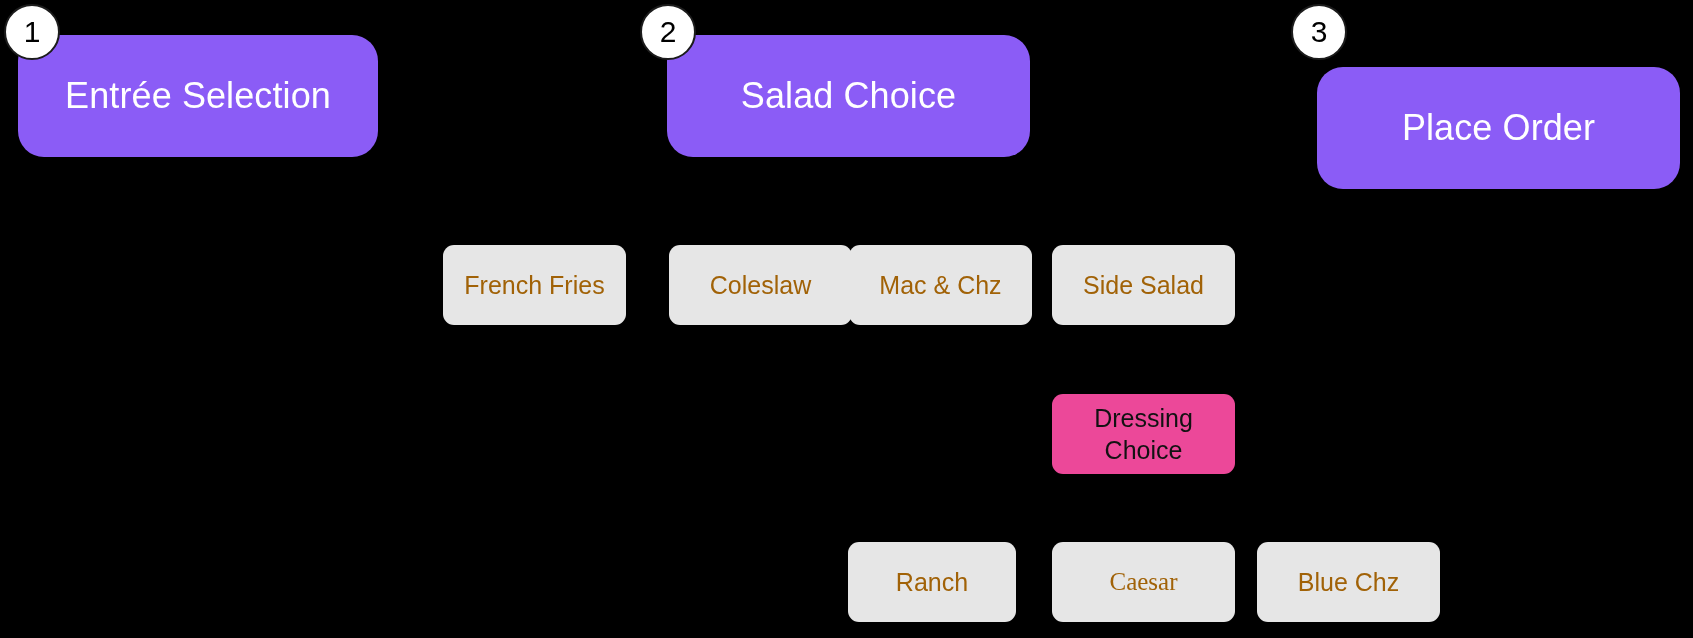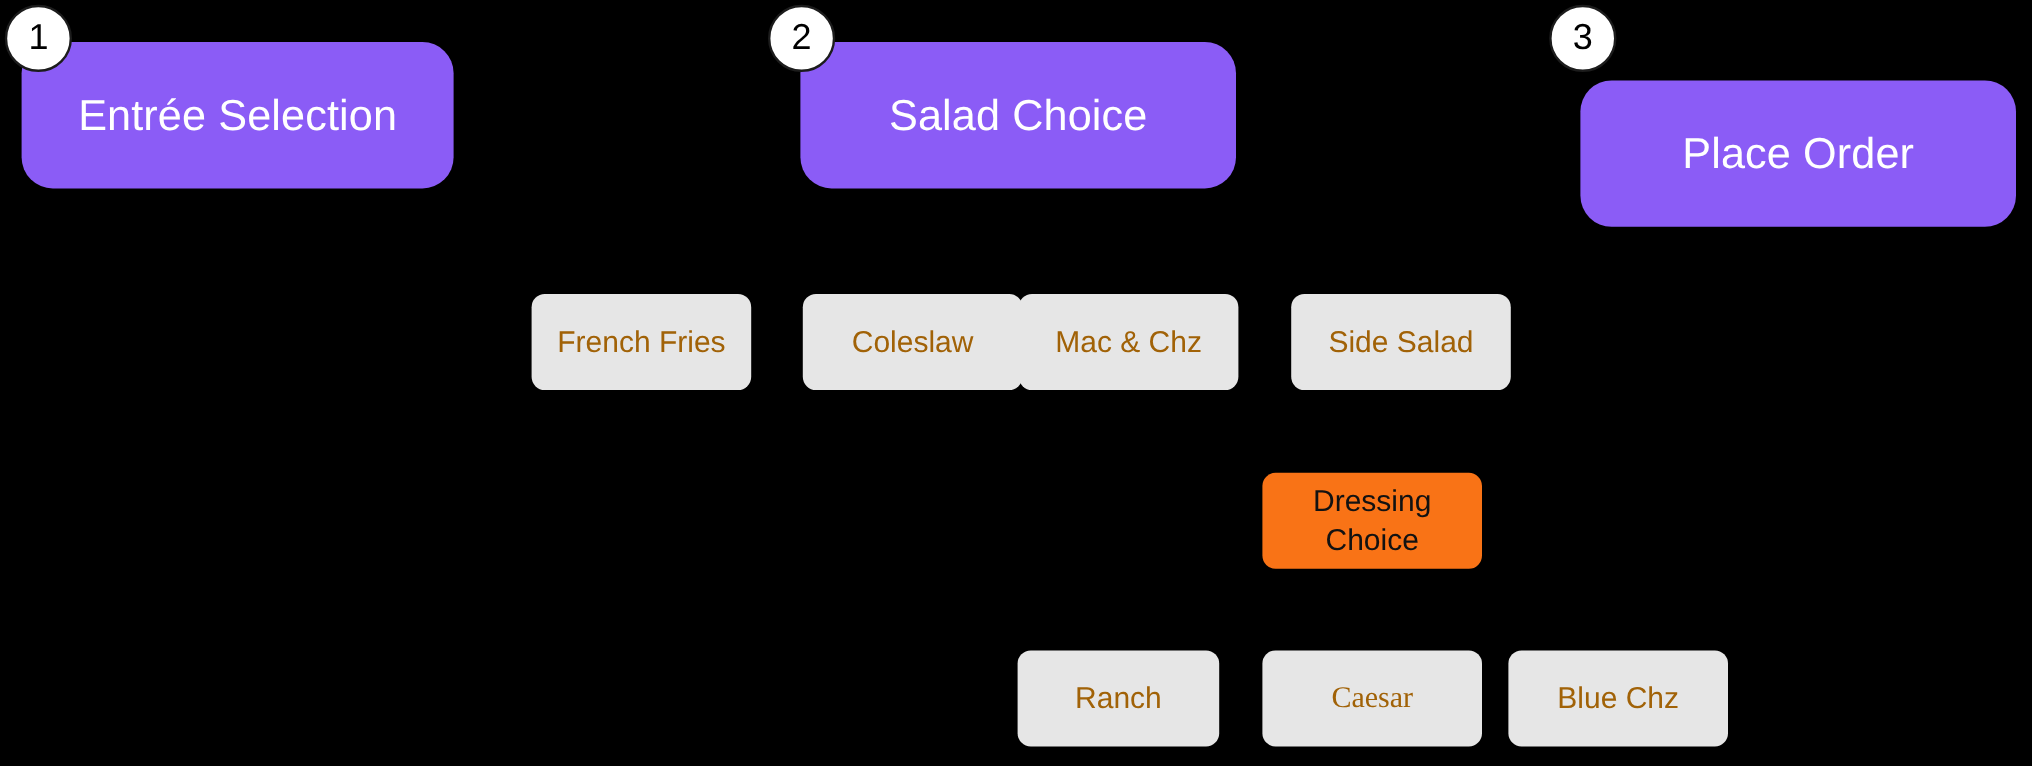--- a/index.html
+++ b/index.html
@@ -76,21 +76,21 @@
     font-size: 25px;
     font-weight: 400;
     line-height: 1.28;
     text-align: center;
     white-space: nowrap;
   }
 
   
   .highlight-node {
     position: absolute;
-    background: #f97316;
+    background: #ec4899;
     border-radius: 11px;
     display: flex;
     align-items: center;
     justify-content: center;
     box-sizing: border-box;
     padding: 0 10px;
   }
   .highlight-node-label {
     color: #121212;
     font-size: 25px;
@@ -129,21 +129,21 @@
   <div id="side-options-layer">
       <div class="option-chip" style="left: 443px; top: 245px; width: 183px; height: 80px;">
         <span class="option-chip-label">French Fries</span>
       </div>
       <div class="option-chip" style="left: 646px; top: 245px; width: 183px; height: 80px; margin-left: 23px;">
         <span class="option-chip-label">Coleslaw</span>
       </div>
       <div class="option-chip" style="left: 849px; top: 245px; width: 183px; height: 80px;">
         <span class="option-chip-label">Mac &amp; Chz</span>
       </div>
-      <div class="option-chip" style="left: 1052px; top: 245px; width: 183px; height: 80px; margin-left: 24px;">
+      <div class="option-chip" style="left: 1052px; top: 245px; width: 183px; height: 80px;">
         <span class="option-chip-label">Side Salad</span>
       </div>
     </div>
 
   <div id="dressing-node-layer">
       <div class="highlight-node" style="left: 1052px; top: 394px; width: 183px; height: 80px;">
         <span class="highlight-node-label">Dressing
 Choice</span>
       </div>
     </div>

